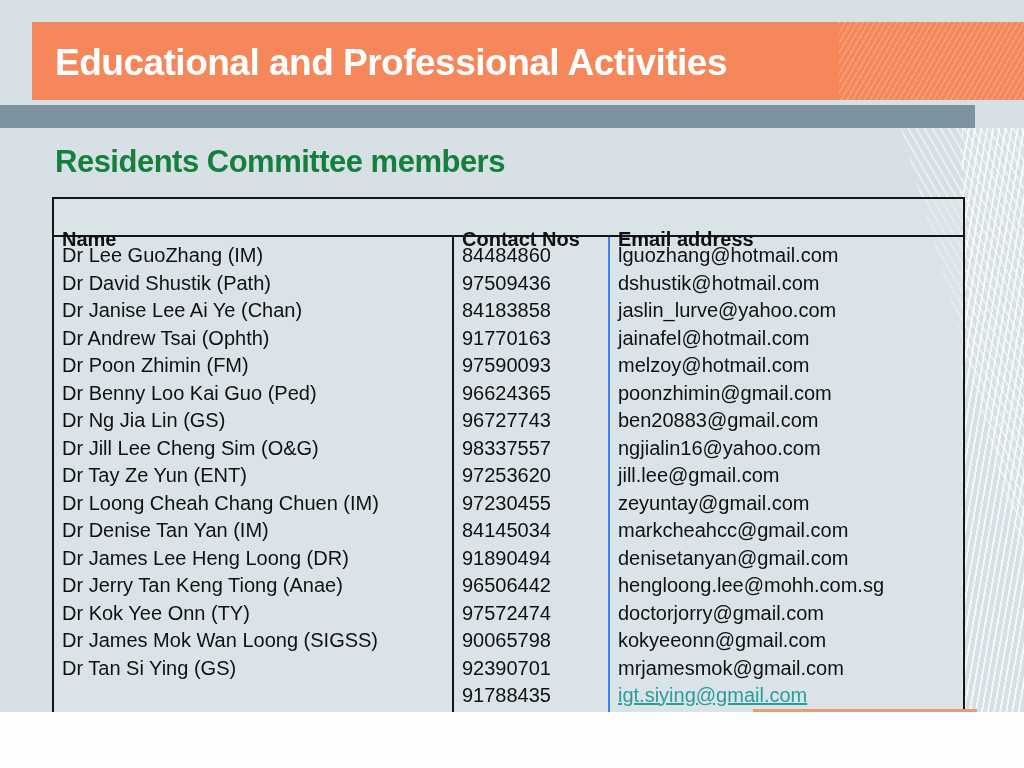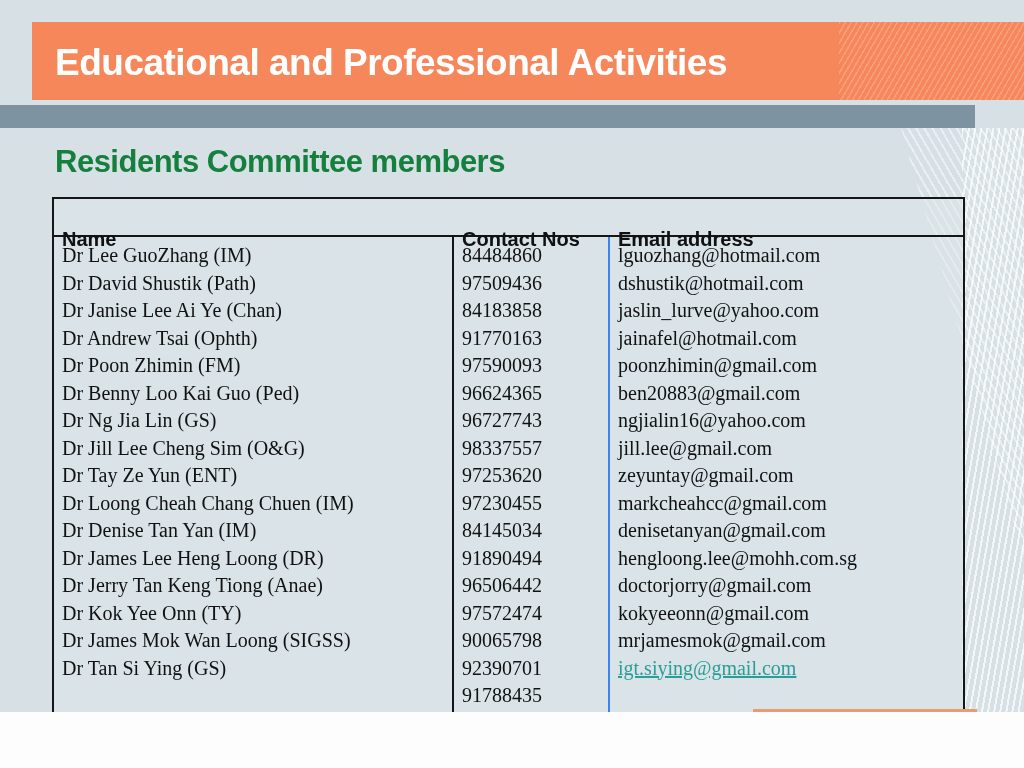--- a/index.html
+++ b/index.html
@@ -29,21 +29,21 @@
   .section-heading{position:absolute;left:55px;top:144px;margin:0;font-size:31px;font-weight:bold;
     color:#15803d;letter-spacing:-0.5px;white-space:nowrap;}
 
   
   .table{position:absolute;left:52px;top:197px;width:913px;border:2px solid #161616;
     background:rgba(222,231,234,0.45);box-sizing:border-box;color:#111;}
   .thead{display:flex;border-bottom:2px solid #161616;height:36px;}
   .th{display:flex;align-items:center;font-weight:bold;font-size:20px;padding-left:8px;
     box-sizing:border-box;margin-top:40px;}
   .tbody{display:flex;}
-  .td{padding:5px 0 6px 8px;box-sizing:border-box;font-size:20px;line-height:27.5px;font-family:Liberation Serif, serif;}
+  .td{padding:5px 0 6px 8px;box-sizing:border-box;font-size:20px;line-height:27.5px;}
   .col-name{width:400px;border-right:2px solid #161616;}
   .col-contact{width:156px;border-right:2px solid #3b82f6;}
   .col-email{flex:1;}
   .line{white-space:nowrap;}
   .email-link{color:#299e97;text-decoration:underline;}
 
   
   .bottom-white{position:absolute;left:0;top:712px;width:1024px;height:56px;background:#fdfdfd;}
   .accent-line{position:absolute;left:753px;top:709px;width:224px;height:3px;background:#e99c73;z-index:3;}
 </style>
@@ -106,20 +106,21 @@
           <div class="line">97572474</div>
           <div class="line">90065798</div>
           <div class="line">92390701</div>
           <div class="line">91788435</div>
         </div>
       <div class="td col-email" id="col-emails">
           <div class="line">lguozhang@hotmail.com</div>
           <div class="line">dshustik@hotmail.com</div>
           <div class="line">jaslin_lurve@yahoo.com</div>
           <div class="line">jainafel@hotmail.com</div>
+          <div class="line">melzoy@hotmail.com</div>
           <div class="line">poonzhimin@gmail.com</div>
           <div class="line">ben20883@gmail.com</div>
           <div class="line">ngjialin16@yahoo.com</div>
           <div class="line">jill.lee@gmail.com</div>
           <div class="line">zeyuntay@gmail.com</div>
           <div class="line">markcheahcc@gmail.com</div>
           <div class="line">denisetanyan@gmail.com</div>
           <div class="line">hengloong.lee@mohh.com.sg</div>
           <div class="line">doctorjorry@gmail.com</div>
           <div class="line">kokyeeonn@gmail.com</div>

